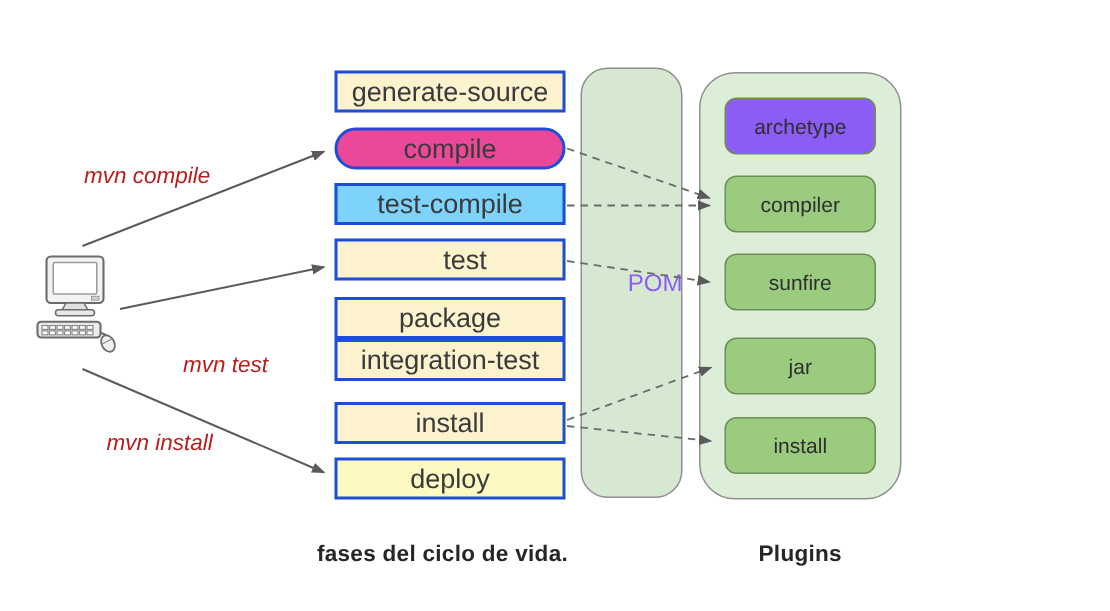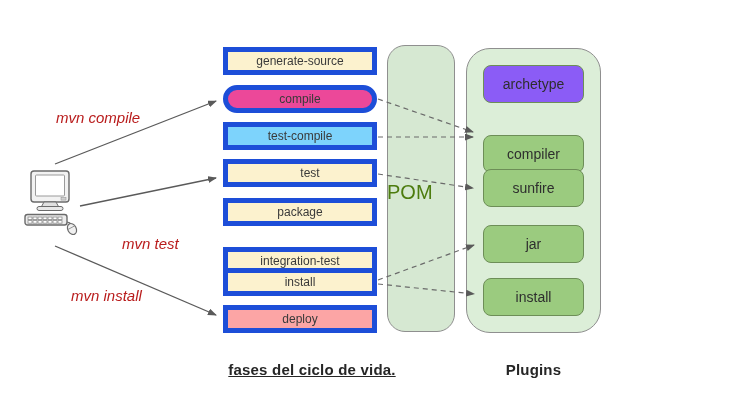--- a/index.html
+++ b/index.html
@@ -4,31 +4,31 @@
 <style>
   html,body{margin:0;padding:0;background:#ffffff;}
   *{box-sizing:border-box;}
   .canvas{
     position:relative;width:740px;height:407px;background:#ffffff;
     font-family:"Liberation Sans", sans-serif;overflow:hidden;
   }
   .abs{position:absolute;}
   .phase{
     position:absolute;left:223px;width:154px;height:28px;
-    border:5px solid #1d4ed8;background:#fcf2ce;
+    border:2px solid #1d4ed8;background:#fcf2ce;
     display:flex;align-items:center;justify-content:center;
-    font-size:12px;color:#3a3a3a;
+    font-size:18px;color:#3a3a3a;
   }
   .pom-col{
     position:absolute;left:387px;top:45px;width:68px;height:287px;
     border:1px solid #8f8f8f;border-radius:18px;background:#d6e8d2;
   }
   .pom-label{
-    position:absolute;left:387px;top:181px;width:68px;text-align:left;
-    font-size:20px;color:#4d7c0f;
+    position:absolute;left:387px;top:181px;width:68px;text-align:right;
+    font-size:16px;color:#8b5cf6;
   }
   .plugins-container{
     position:absolute;left:466px;top:48px;width:135px;height:285px;
     border:1px solid #8f8f8f;border-radius:24px;background:#dceed8;
   }
   .plugin{
     position:absolute;left:483px;width:101px;height:38px;
     border:1px solid #6d8e57;border-radius:8px;background:#9bcb7f;
     display:flex;align-items:center;justify-content:center;
     font-size:14px;color:#2e2e2e;
@@ -76,39 +76,39 @@
       <ellipse cx="48" cy="59" rx="4.2" ry="5.8" fill="#f0f0f0" stroke="#6b6b6b" stroke-width="1.2"></ellipse>
       <line x1="44" y1="57.5" x2="52" y2="57.5" stroke="#8a8a8a" stroke-width="0.8"></line>
     </g>
   </svg>
 
   <div class="phase" style="top: 47px; background: rgb(252, 242, 206);">generate-source</div>
   <div class="phase" style="top: 85px; background: #ec4899; border-radius: 14px;">compile</div>
   <div class="phase" style="top: 122px; background: #7dd3fc;">test-compile</div>
   <div class="phase" style="top: 159px; background: rgb(252, 242, 206); padding-left: 20px;">test</div>
   <div class="phase" style="top: 198px; background: rgb(252, 242, 206);">package</div>
-  <div class="phase" style="top: 247px; background: rgb(252, 242, 206);">integration-test</div>
+  <div class="phase" style="top: 226px; background: rgb(252, 242, 206);">integration-test</div>
   <div class="phase" style="top: 268px; background: rgb(252, 242, 206);">install</div>
-  <div class="phase" style="top: 305px; background: #fca5a5;">deploy</div>
+  <div class="phase" style="top: 305px; background: #fef9c3;">deploy</div>
 
   <div class="pom-col" style="background: rgb(214, 232, 210);"></div>
   <div class="pom-label">POM</div>
 
   <div class="plugins-container" style="background: rgb(220, 238, 216);"></div>
   <div class="plugin" style="top: 65px; background: #8b5cf6; border-color: rgb(109, 142, 87);">archetype</div>
-  <div class="plugin" style="top: 135px; background: rgb(155, 203, 127); border-color: rgb(109, 142, 87);">compiler</div>
+  <div class="plugin" style="top: 117px; background: rgb(155, 203, 127); border-color: rgb(109, 142, 87);">compiler</div>
   <div class="plugin" style="top: 169px; background: rgb(155, 203, 127); border-color: rgb(109, 142, 87);">sunfire</div>
   <div class="plugin" style="top: 225px; background: rgb(155, 203, 127); border-color: rgb(109, 142, 87);">jar</div>
   <div class="plugin" style="top: 278px; background: rgb(155, 203, 127); border-color: rgb(109, 142, 87);">install</div>
 
   <div class="cmd-label" style="left:56px;top:109px;">mvn compile</div>
   <div class="cmd-label" style="left:122px;top:199px;margin-top:36px;">mvn test</div>
   <div class="cmd-label" style="left:71px;top:287px;">mvn install</div>
 
-  <div class="caption" style="left:221px;top:361px;width:182px;text-decoration:underline;">fases del ciclo de vida.</div>
+  <div class="caption" style="left:204px;top:361px;width:182px;">fases del ciclo de vida.</div>
   <div class="caption" style="left:466px;top:361px;width:135px;">Plugins</div>
 
   <svg class="arrows" width="740" height="407" viewBox="0 0 740 407">
     <defs>
       <marker id="ah" markerUnits="userSpaceOnUse" markerWidth="9" markerHeight="8" refX="8" refY="3.5" orient="auto">
         <path d="M0,0 L9,3.5 L0,7 z" fill="#5a5a5a"></path>
       </marker>
     </defs>
 
     <g stroke="#5a5a5a" stroke-width="1.3" fill="none">

